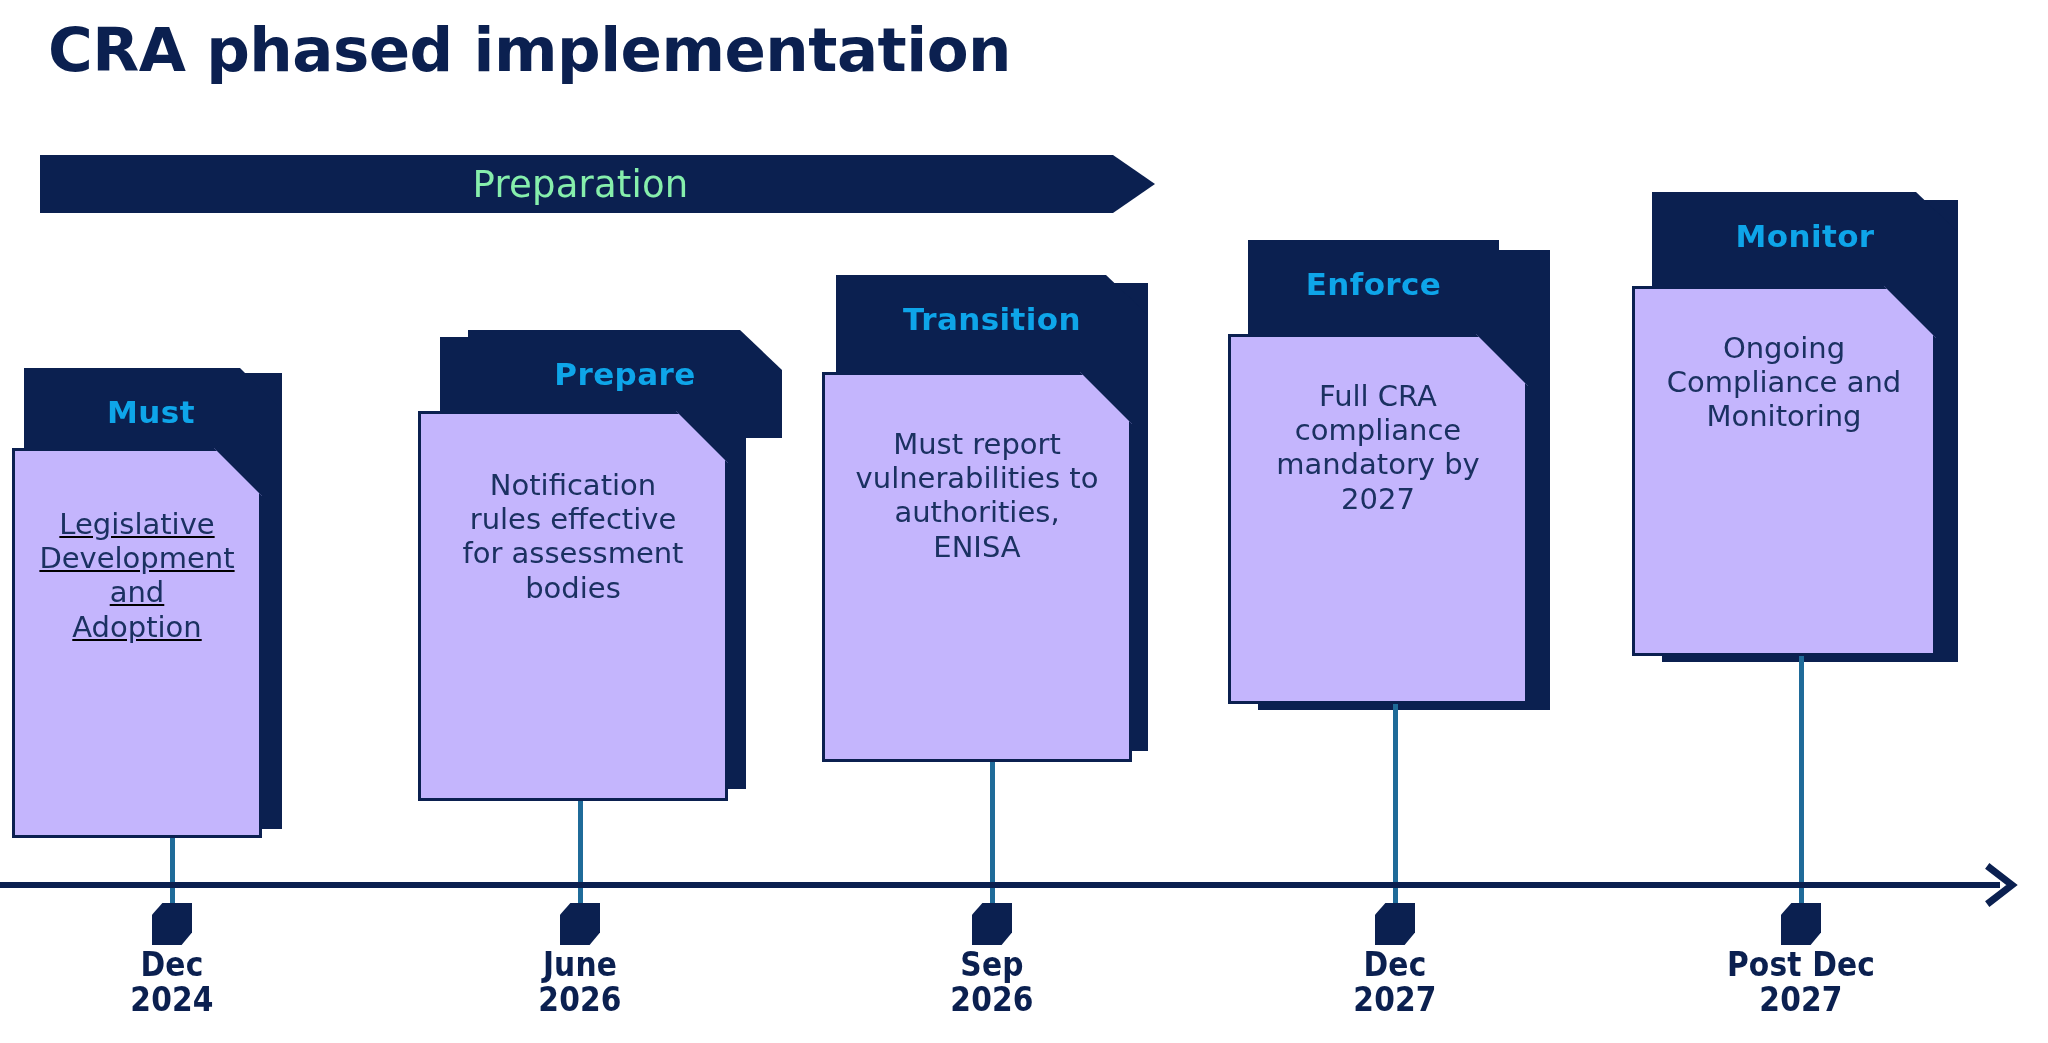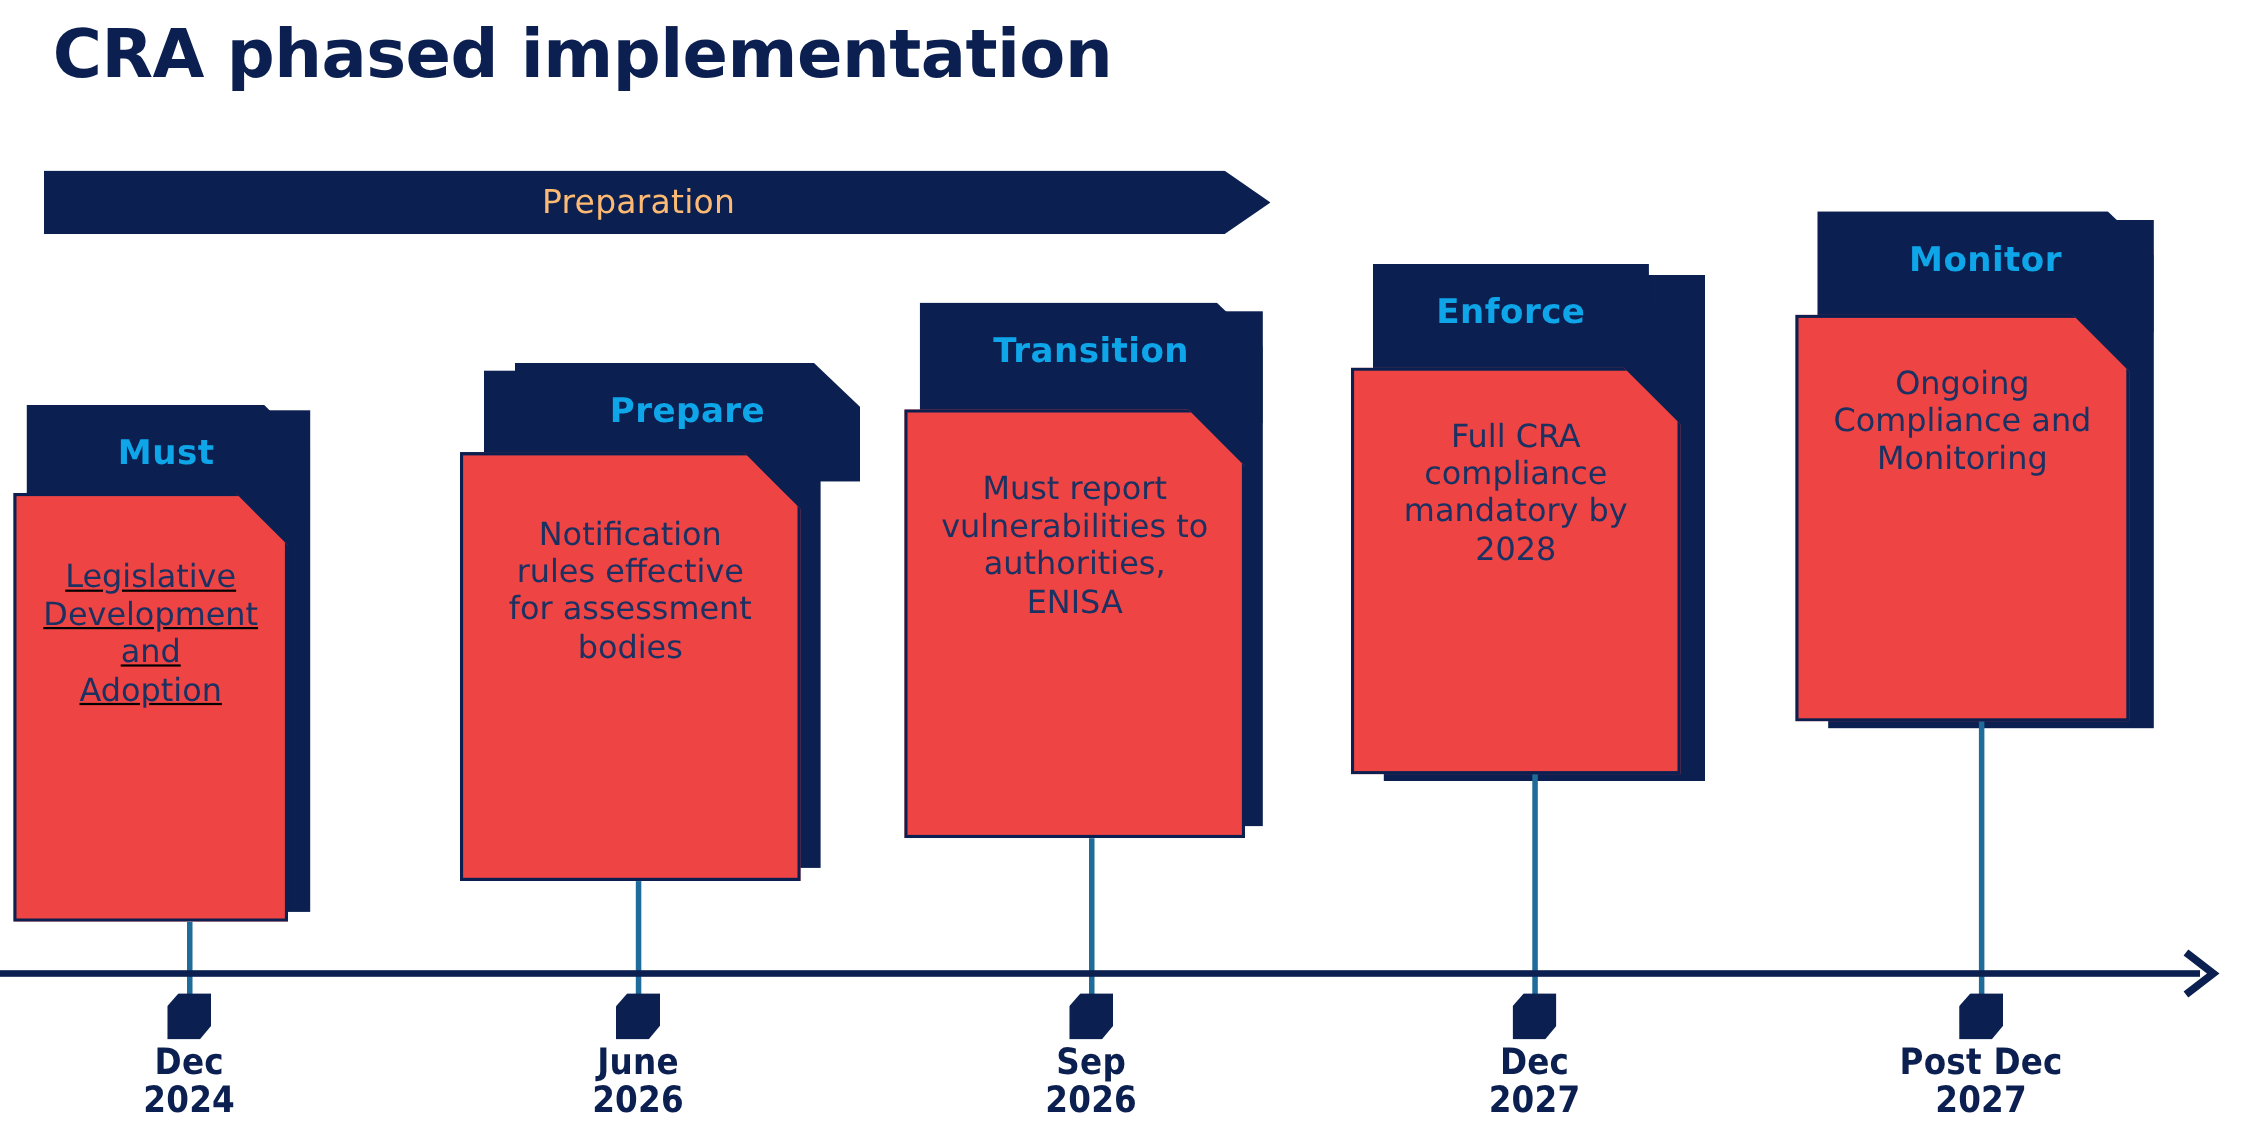--- a/index.html
+++ b/index.html
@@ -27,22 +27,22 @@
   #prep-banner {
     position:absolute;
     left:40px; top:155px;
     width:1115px; height:58px;
     background:#0B2050;
     -webkit-clip-path:polygon(0 0, calc(100% - 42px) 0, 100% 50%, calc(100% - 42px) 100%, 0 100%);
     clip-path:polygon(0 0, calc(100% - 42px) 0, 100% 50%, calc(100% - 42px) 100%, 0 100%);
     display:flex; align-items:center; justify-content:center;
   }
   #prep-banner .banner-label {
-    color:#fdba74;
-    font-size:30px;
+    color:#86efac;
+    font-size:37px;
     font-weight:normal;
     padding-right:34px;
     letter-spacing:0.2px;
   }
 
   
   #timeline-axis {
     position:absolute;
     left:0; top:882px;
     width:2000px; height:6px;
@@ -73,21 +73,21 @@
     color:#0ea5e9;
     font-weight:bold;
     font-size:31px;
     letter-spacing:0.4px;
     white-space:nowrap;
   }
 
   
   .card-body {
     position:absolute;
-    background:#ef4444;
+    background:#c4b5fd;
     border:3px solid #0B2050;
   }
   .card-body .body-text {
     color:#1B3161;
     font-size:29px;
     line-height:1.18;
     text-align:center;
     white-space:pre-line;
     padding:0 14px;
   }
@@ -202,21 +202,21 @@
               clip-path:polygon(0 0, 260px 0, 100% 40px, 100% 100%, 0 100%);">
     <span class="header-label">Enforce</span>
   </div>
   <div class="card-body" style="left:1228px; top:334px; width:300px; height:370px;
               -webkit-clip-path:polygon(0 0, 248px 0, 100% 52px, 100% 100%, 0 100%);
               clip-path:polygon(0 0, 248px 0, 100% 52px, 100% 100%, 0 100%);
               display:flex; align-items:flex-start; justify-content:center; padding-top:42px;">
     <div class="body-text">Full CRA
 compliance
 mandatory by
-2028</div>
+2027</div>
   </div>
   <div class="connector" style="left:1393px; top:704px; height:202px;"></div>
   <div class="marker" style="left:1375px; top:903px;"></div>
   <div class="date-label" style="left:1295px; top:948px; width:200px;">Dec
 2027</div>
 </div>
 
 <div class="milestone">
   <div class="card-shadow" style="left:1662px; top:200px; width:296px; height:462px;"></div>
   <div class="card-header" style="left:1652px; top:192px; width:306px; height:110px; padding-top:26px;

